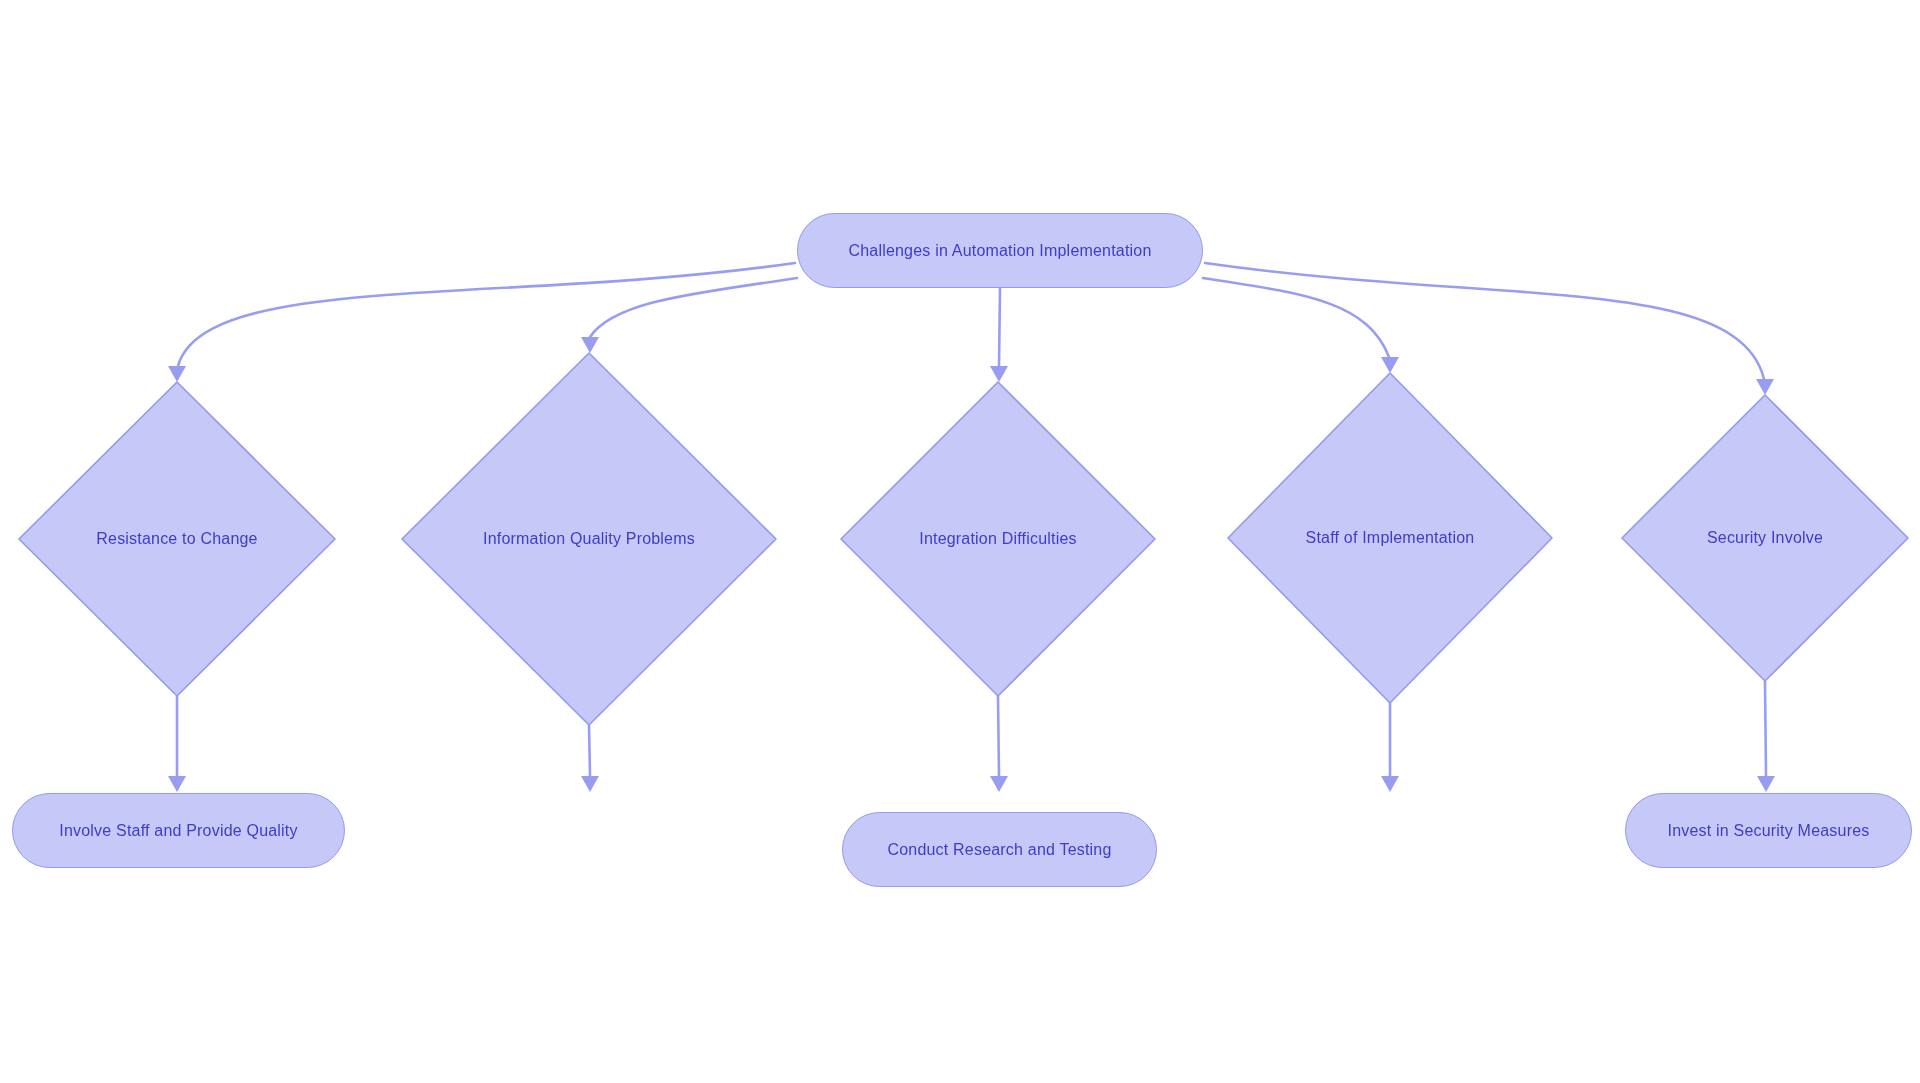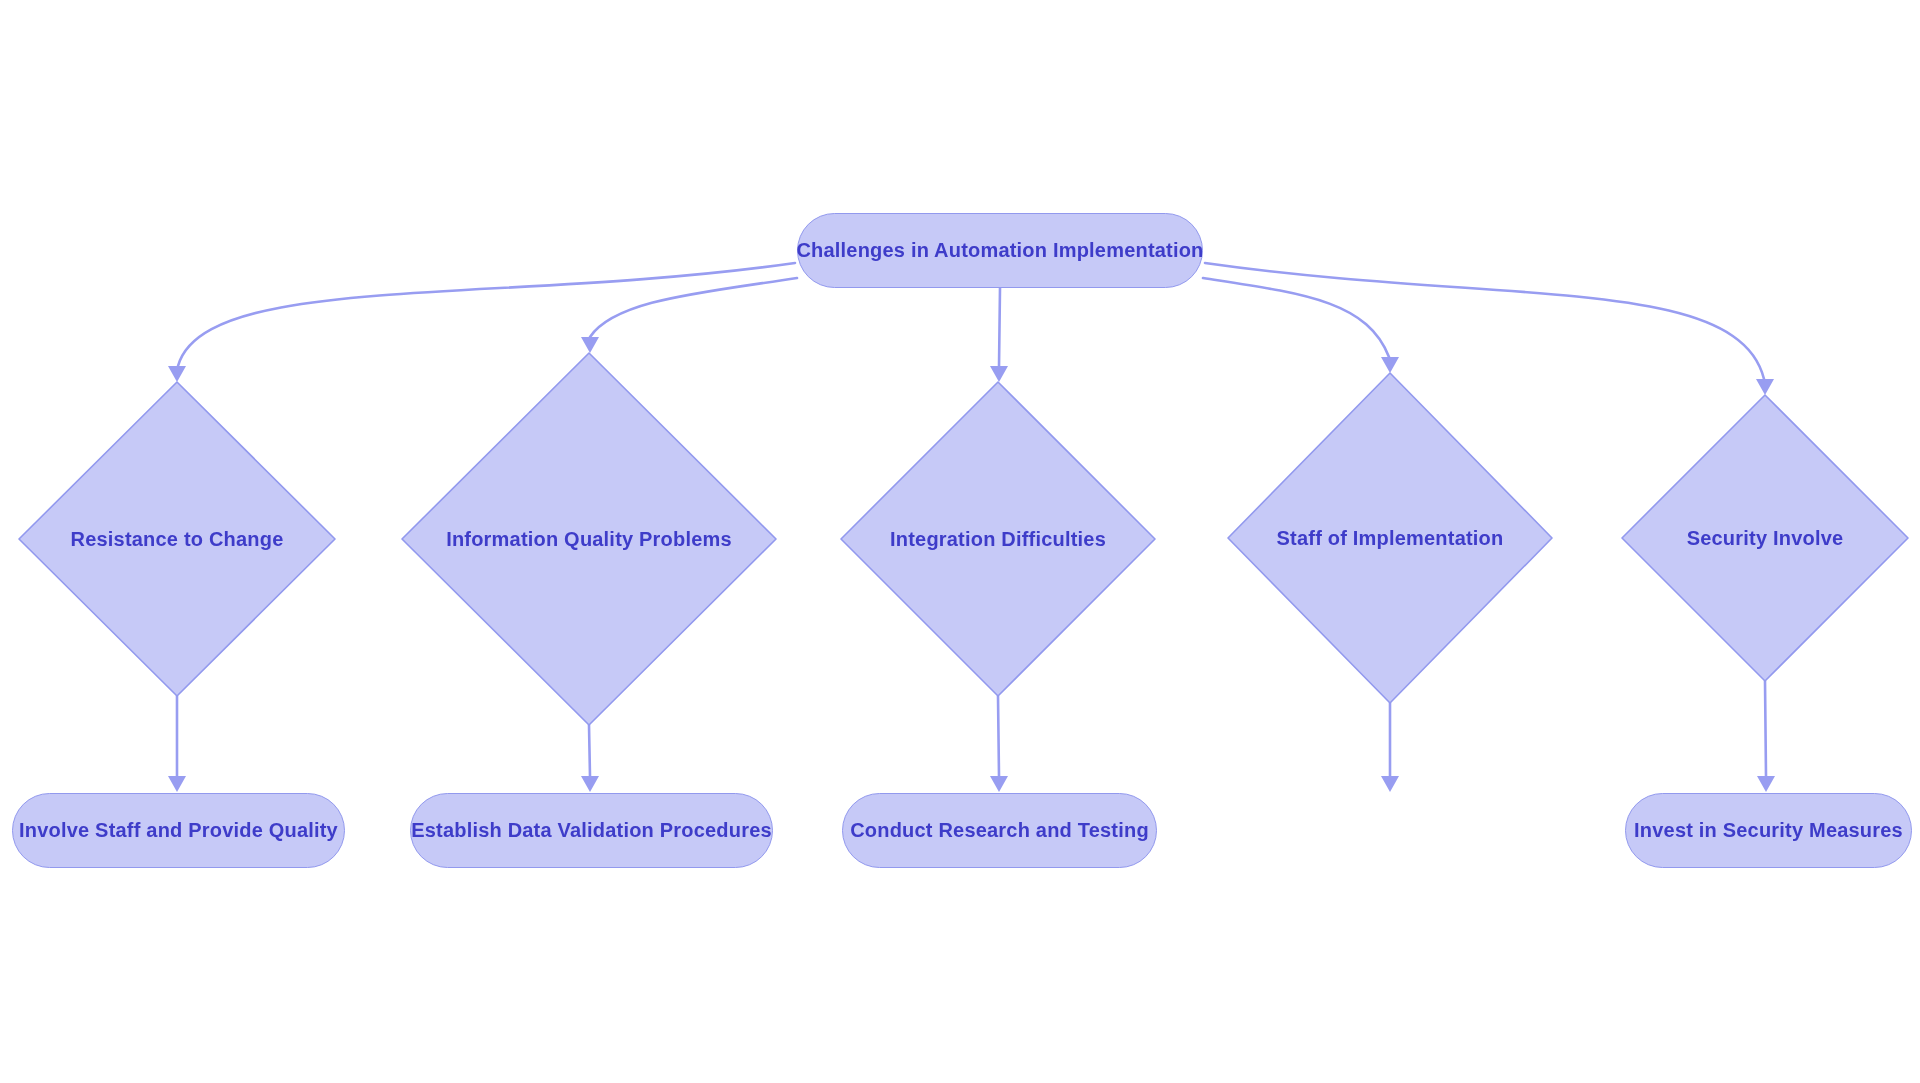--- a/index.html
+++ b/index.html
@@ -42,22 +42,22 @@
     height: 75px;
     background: var(--node-fill);
     border: 1.6px solid var(--node-border);
     border-radius: 37.5px;
     display: flex;
     align-items: center;
     justify-content: center;
   }
   .node-label {
     color: var(--text-color);
-    font-size: 20px;
-    font-weight: 700;
+    font-size: 16px;
+    font-weight: 400;
     letter-spacing: 0.2px;
     text-align: left;
     line-height: 1.25;
     white-space: nowrap;
   }
   .diamond-label-box {
     position: absolute;
     display: flex;
     align-items: center;
     justify-content: center;
@@ -124,23 +124,20 @@
   <div class="diamond-label-box" style="left:1228px; top:373px; width:324px; height:330px;">
     <span class="node-label">Staff of Implementation</span>
   </div>
   <div class="diamond-label-box" style="left:1622px; top:395px; width:286px; height:286px;">
     <span class="node-label">Security Involve</span>
   </div>
 
   <div class="pill" style="left:12px; top:793px; width:333px;">
     <span class="node-label">Involve Staff and Provide Quality</span>
   </div>
-  <div class="pill" style="left:410px; top:793px; width:363px;">
-    <span class="node-label">Establish Data Validation Procedures</span>
-  </div>
-  <div class="pill" style="left:842px; top:793px; width:315px;">
+  <div class="pill" style="left:842px; top:812px; width:315px;">
     <span class="node-label">Conduct Research and Testing</span>
   </div>
   <div class="pill" style="left:1625px; top:793px; width:287px;">
     <span class="node-label">Invest in Security Measures</span>
   </div>
 
 </div>
 
 </body></html>

